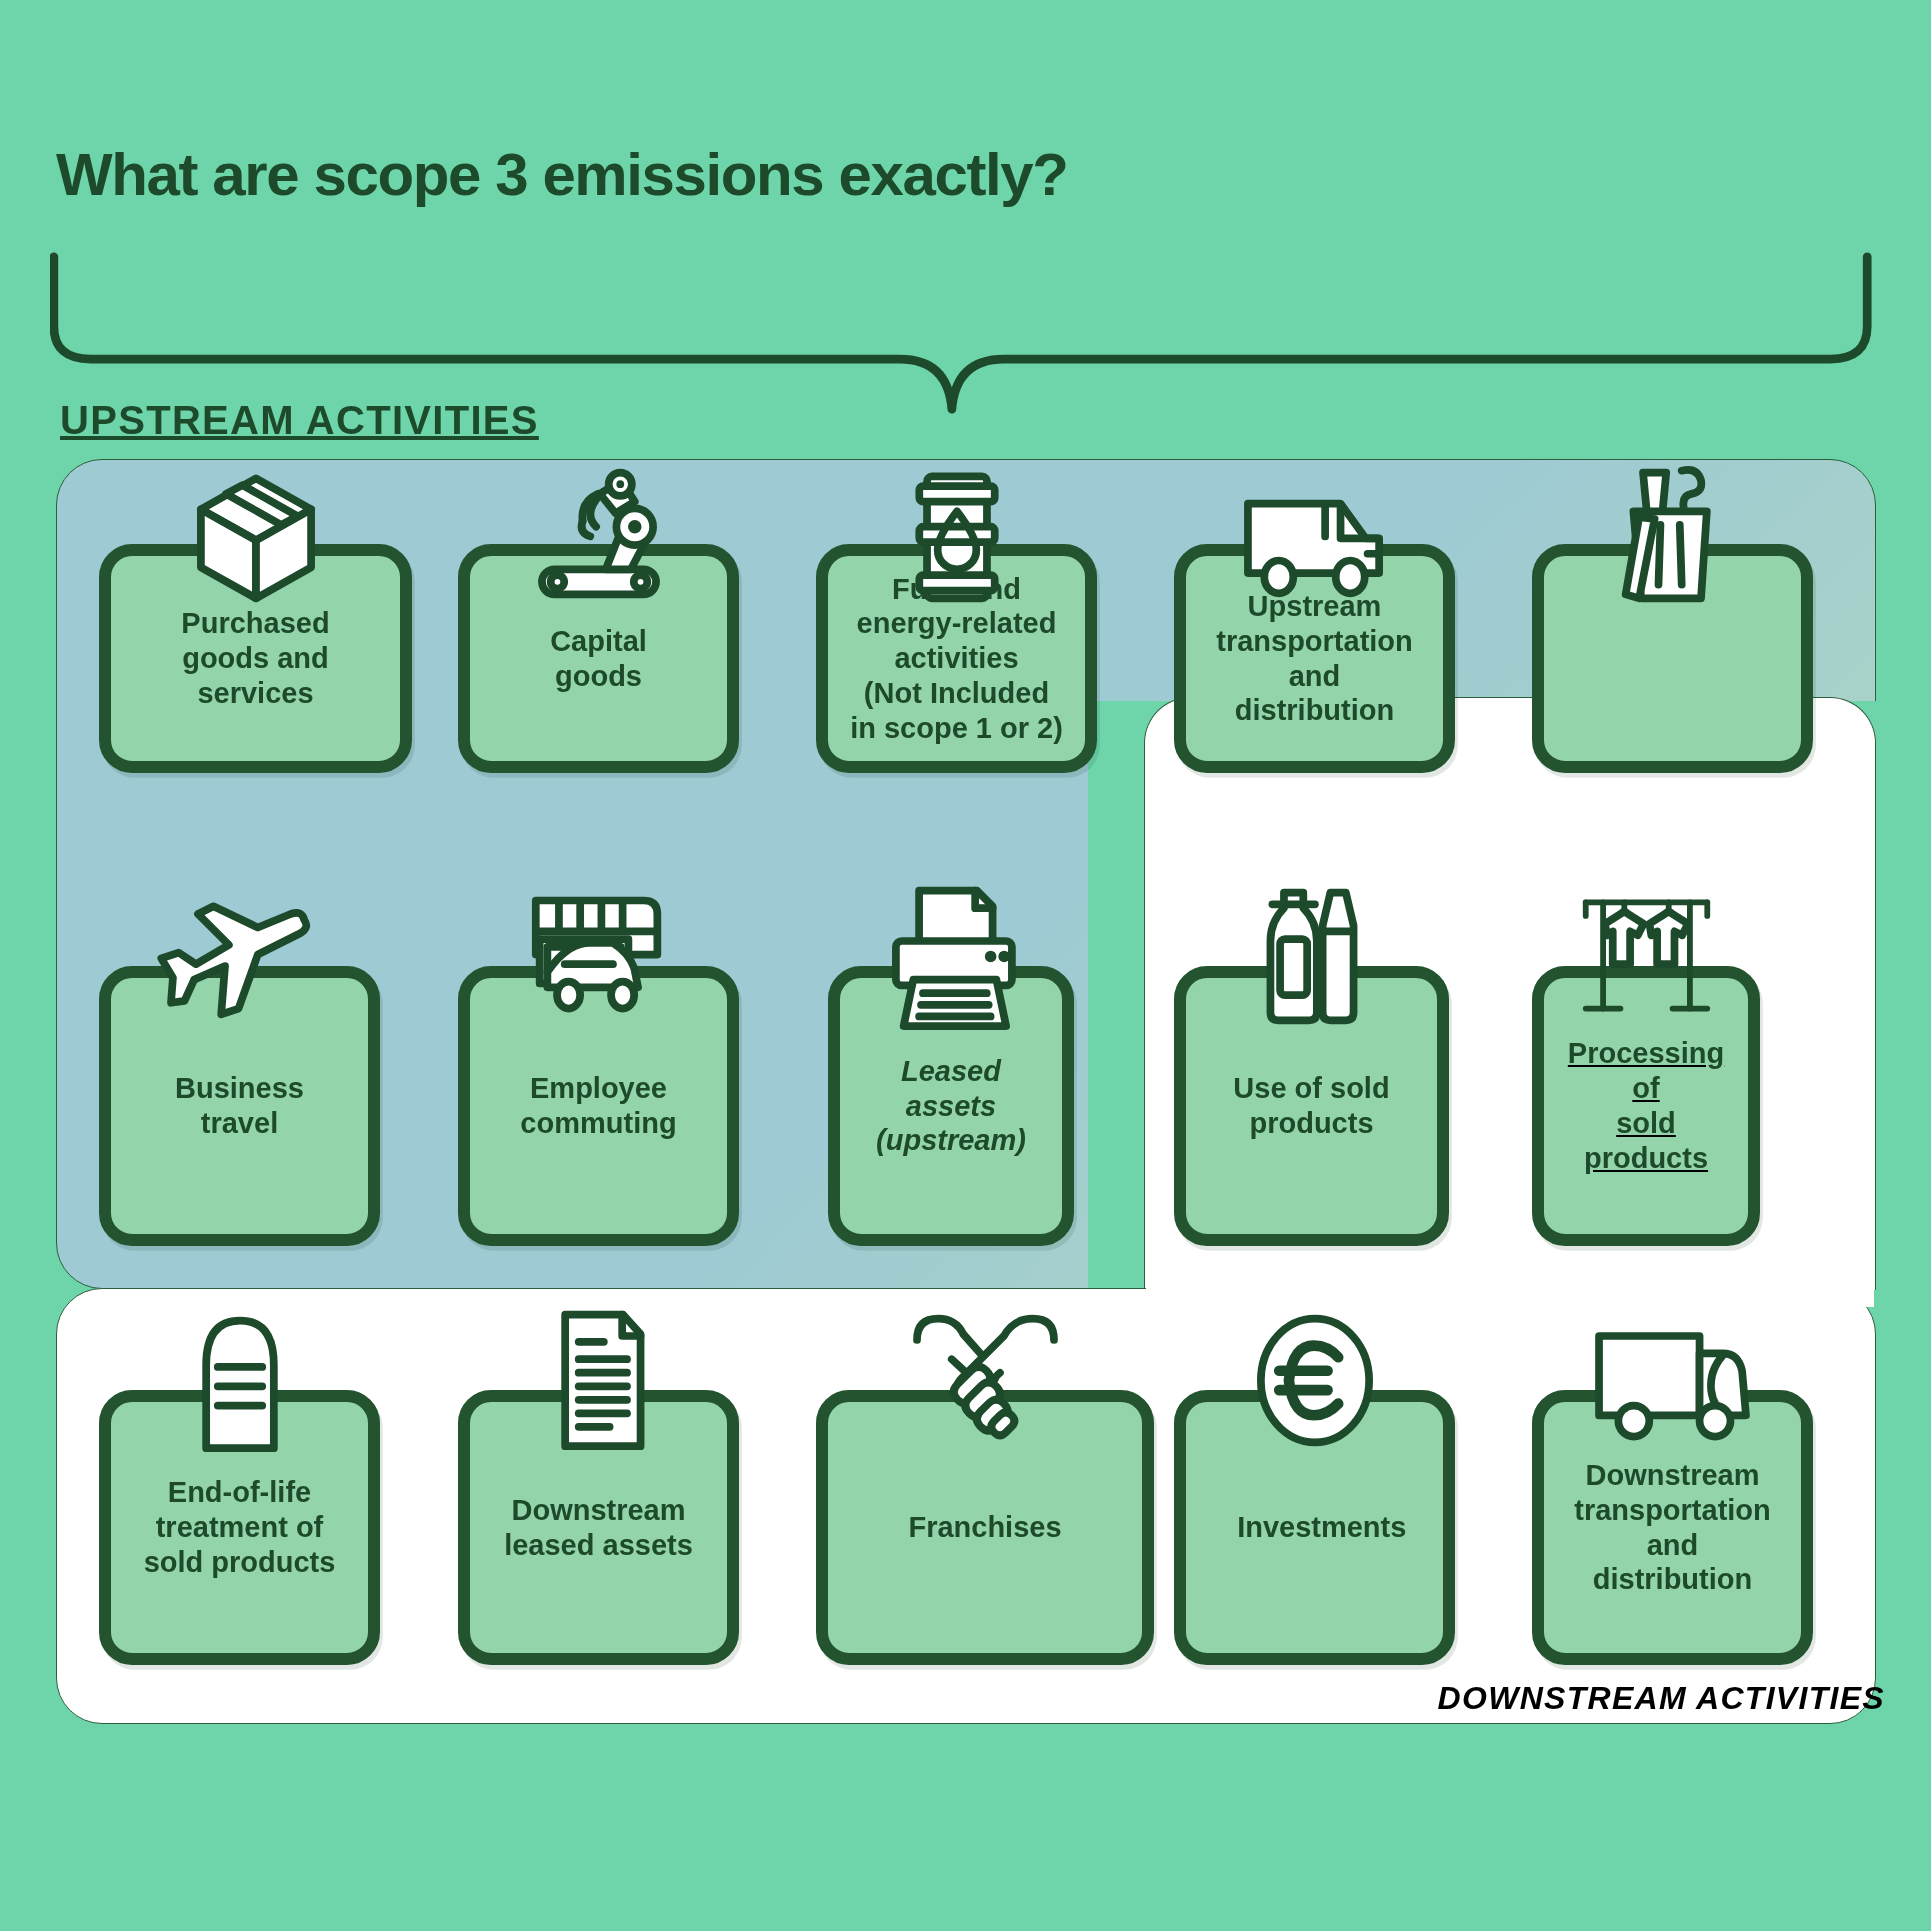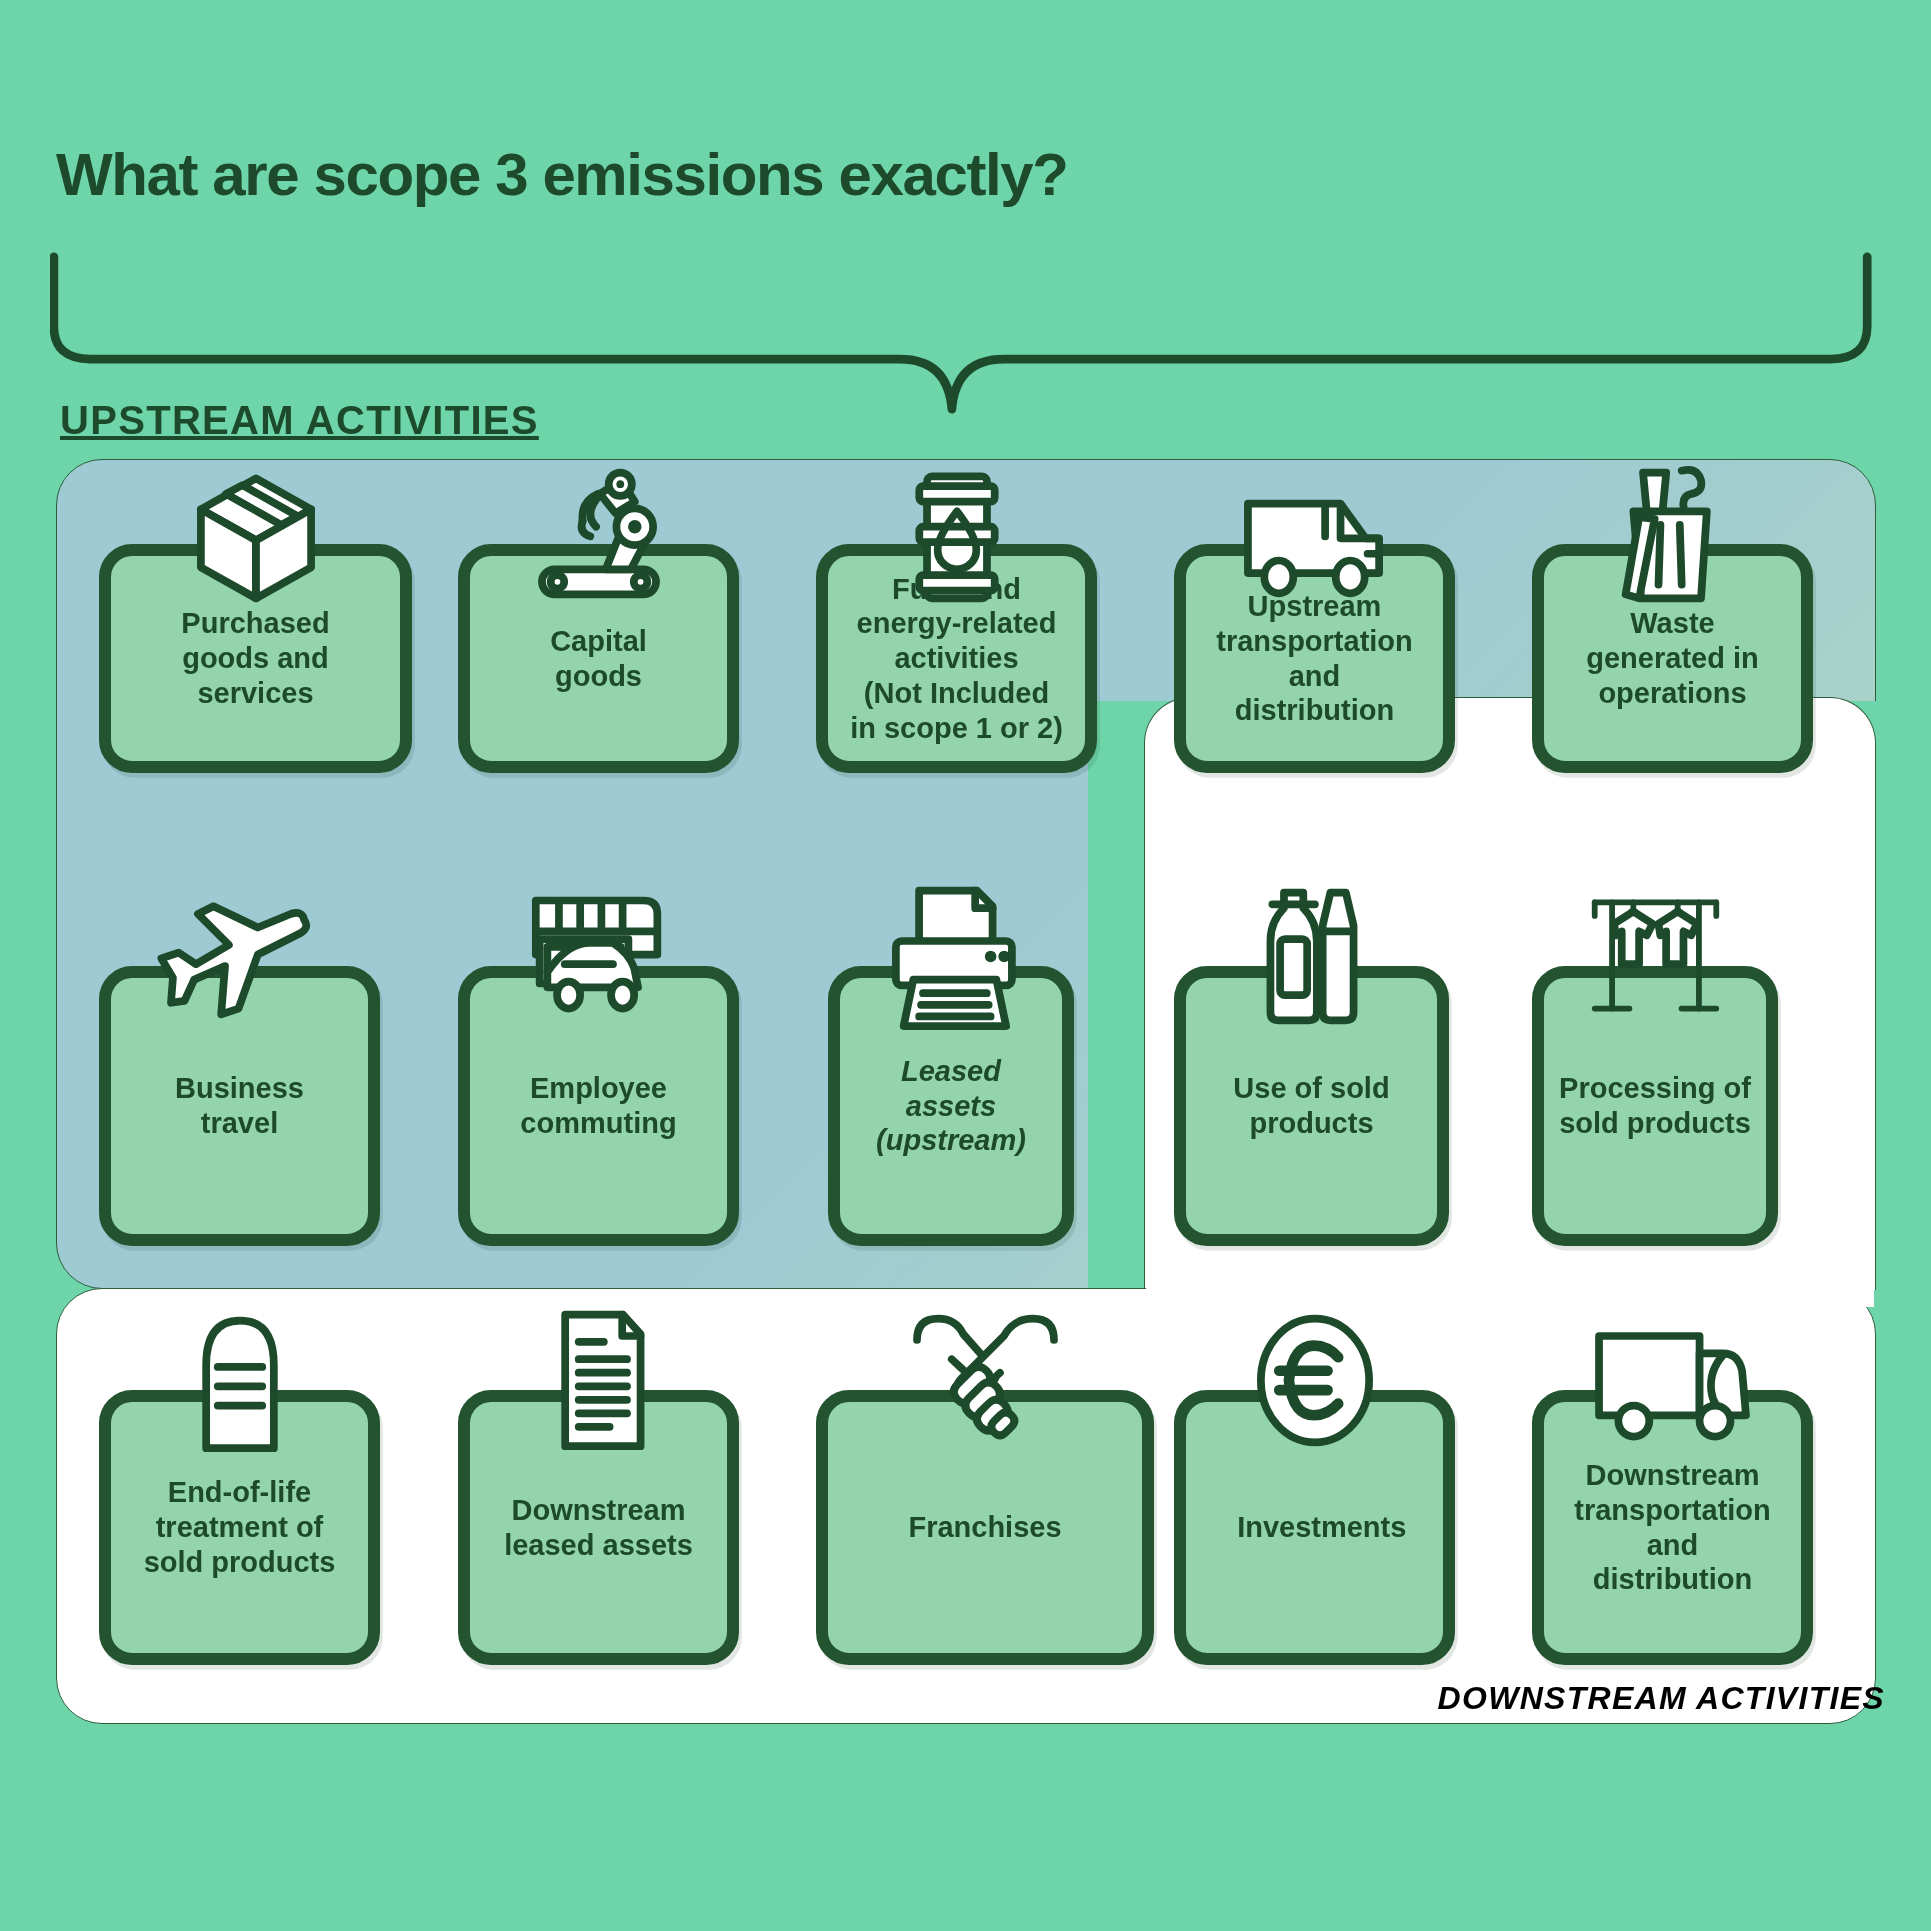--- a/index.html
+++ b/index.html
@@ -160,21 +160,21 @@
   #card-purchased  { left: 99px;  top: 544px;  width: 313px; height: 229px; }
   #card-capital    { left: 458px;  top: 544px;  width: 281px; height: 229px; }
   #card-fuel       { left: 816px;  top: 544px;  width: 281px; height: 229px; }
   #card-uptrans    { left: 1174px; top: 544px;  width: 281px; height: 229px; }
   #card-waste      { left: 1532px; top: 544px;  width: 281px; height: 229px; }
 
   #card-travel     { left: 99px;  top: 966px; width: 281px; height: 280px; }
   #card-commuting  { left: 458px;  top: 966px; width: 281px; height: 280px; }
   #card-leased     { left: 828px;  top: 966px; width: 246px; height: 280px; font-style: italic; }
   #card-usesold    { left: 1174px; top: 966px; width: 275px; height: 280px; }
-  #card-processing { left: 1532px; top: 966px; width: 246px; height: 280px; }
+  #card-processing { left: 1532px; top: 966px; width: 228px; height: 280px; text-decoration: underline; }
 
   #card-endoflife  { left: 99px;  top: 1390px; width: 281px; height: 275px; }
   #card-dleased    { left: 458px;  top: 1390px; width: 281px; height: 275px; }
   #card-franchises { left: 816px;  top: 1390px; width: 338px; height: 275px; }
   #card-investments{ left: 1174px; top: 1390px; width: 281px; height: 275px; padding-left: 28px; }
   #card-dtrans     { left: 1532px; top: 1390px; width: 281px; height: 275px; }
 
   .ico-fill  { fill: #ffffff; stroke: #1d4a2b; stroke-width: 8; stroke-linejoin: round; stroke-linecap: round; }
   .ico-line  { fill: none;    stroke: #1d4a2b; stroke-width: 8; stroke-linejoin: round; stroke-linecap: round; }
   .ico-thin  { fill: none;    stroke: #1d4a2b; stroke-width: 6; stroke-linejoin: round; stroke-linecap: round; }
@@ -271,23 +271,20 @@
   <div class="card-icon">
     <svg viewBox="0 0 150 150" width="145" height="145">
       <path class="ico-fill" d="M44 12 L68 12 L64 54 L48 54 Z"></path>
       <path class="ico-line" d="M84 10 Q100 6 104 20 Q106 32 94 34 Q84 36 86 48"></path>
       <path class="ico-fill" d="M34 52 L110 52 L104 142 L42 142 Z"></path>
       <path class="ico-fill" d="M40 58 L26 138 L40 142 L56 60 Z"></path>
       <path class="ico-line" d="M62 66 L60 128"></path>
       <path class="ico-line" d="M82 66 L84 128"></path>
     </svg>
   </div>
-  <div class="card-label">Waste
-generated in
-operations</div>
 </div>
 
 <div class="card" id="card-travel">
   <div class="card-icon">
     <svg viewBox="0 0 170 150" width="164" height="145">
       <path class="ico-fill" d="M152 38 Q158 46 148 52 L104 74 L84 130 L66 136 L70 86 L38 100 L28 122 L14 124 L16 98 L4 78 L22 72 L40 84 L74 64 L42 32 L58 24 L104 46 L138 32 Q150 28 152 38 Z"></path>
     </svg>
   </div>
   <div class="card-label">Business
 travel</div>

